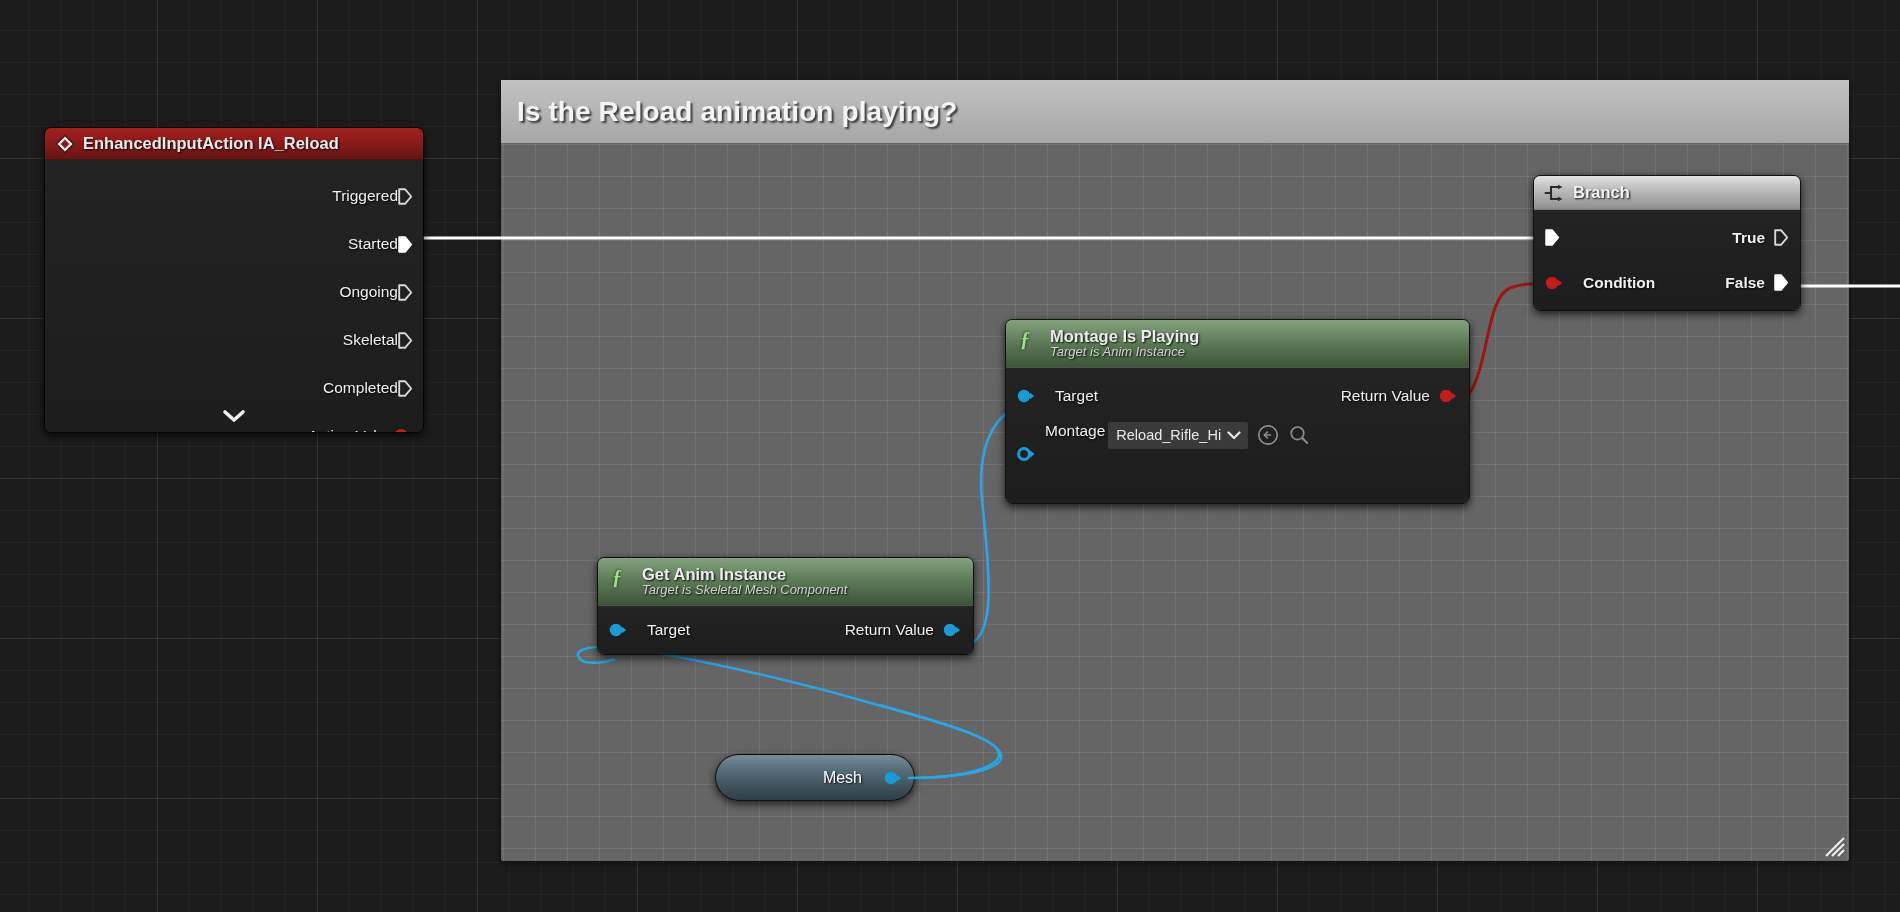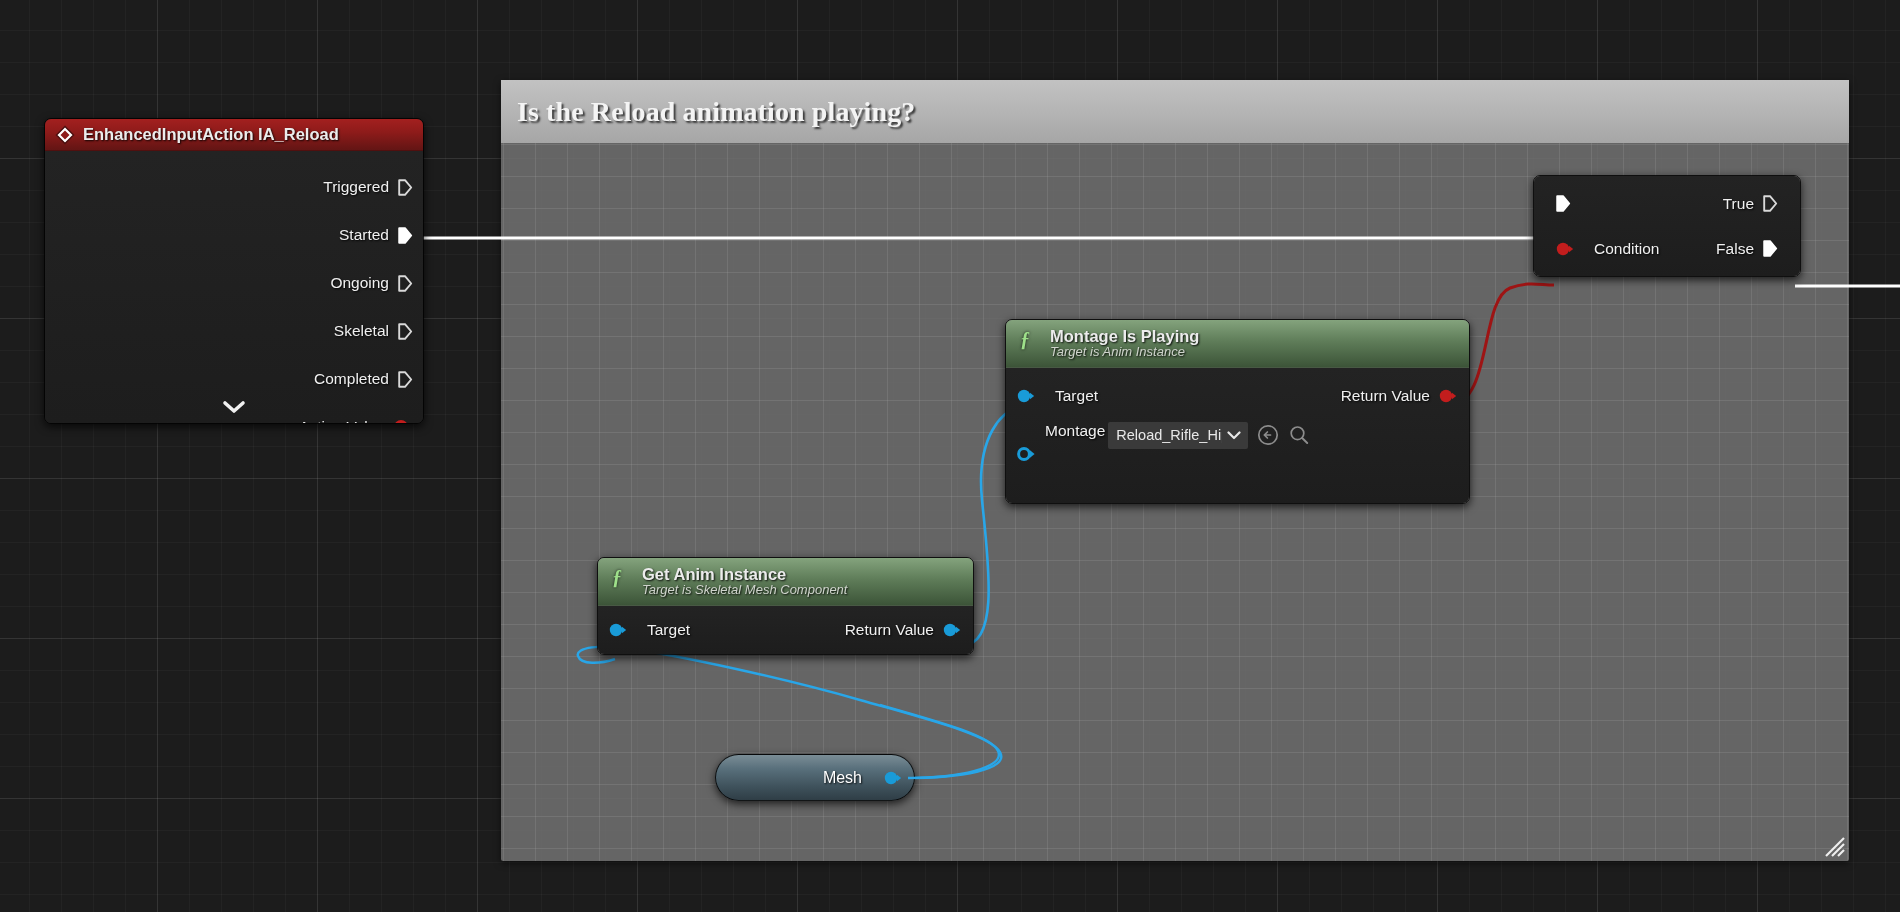--- a/index.html
+++ b/index.html
@@ -39,21 +39,20 @@
     width: 1348px;
     height: 781px;
     background-color: rgba(112,112,112,0.88);
     background-image:
       linear-gradient(to right, rgba(255,255,255,0.085) 1px, transparent 1px),
       linear-gradient(to bottom, rgba(255,255,255,0.085) 1px, transparent 1px);
     background-size: 32px 32px;
     background-position: 2px 0px;
     border-radius: 2px;
     box-shadow: 0 2px 7px rgba(0,0,0,0.55);
-    font-family: Liberation Serif, serif;
   }
   .comment-header {
     position: absolute;
     left: 0; top: 0;
     width: 100%;
     height: 63px;
     background: linear-gradient(to bottom, #c2c2c2 0%, #b4b4b4 52%, #a6a6a6 100%);
     display: flex;
     align-items: center;
     padding-left: 16px;
@@ -146,41 +145,40 @@
   .data-pin {
     width: 19px; height: 14px;
     position: relative;
     flex: none;
   }
   .data-pin svg { display:block; }
 
   
   #node-input-action {
     left: 44px;
-    top: 118px;
+    top: 127px;
     width: 380px;
   }
   #node-input-action .node-header {
     background: linear-gradient(to bottom, #a3201f 0%, #8e1b1a 42%, #631514 100%);
     height: 32px;
     padding: 0 12px 0 10px;
     border-bottom: 1px solid rgba(0,0,0,0.5);
   }
   .event-diamond {
     width: 20px; height: 20px; flex: none;
   }
   #node-input-action .node-body {
     padding: 12px 0 0 0;
     height: 272px;
     position: relative;
   }
   #node-input-action .pin-row {
     justify-content: flex-end;
     padding-right: 10px;
-    gap: 9px;
     height: 48px;
   }
   .collapse-arrow {
     position: absolute;
     left: 0; right: 0;
     bottom: 8px;
     display: flex;
     justify-content: center;
   }
 
@@ -201,21 +199,22 @@
   #node-branch .node-body {
     height: 100px;
     position: relative;
     padding: 5px 0;
   }
   .branch-row {
     display: flex;
     align-items: center;
     justify-content: space-between;
     height: 45px;
-    padding: 0 22px;
+    padding: 0 11px;
+    font-weight: bold;
   }
   .branch-left { display:flex; align-items:center; gap:19px; }
   .branch-right { display:flex; align-items:center; gap:9px; }
 
   
   .fn-node .node-header {
     background: linear-gradient(to bottom, #84a37d 0%, #5f7d59 45%, #3c5438 100%);
     flex-direction: column;
     align-items: flex-start;
     gap: 0;
@@ -428,20 +427,32 @@
 
       <div class="collapse-arrow">
         <svg width="26" height="16" viewBox="0 0 26 16">
           <path d="M4 4 L13 12 L22 4" fill="none" stroke="#f0f0f0" stroke-width="3.6" stroke-linecap="round" stroke-linejoin="round"></path>
         </svg>
       </div>
     </div>
   </div>
 
   <div class="node" id="node-branch">
+    <div class="node-header">
+      <svg width="20" height="18" viewBox="0 0 20 18">
+        <g stroke="#2a2a2a" stroke-width="2" fill="none" stroke-linecap="round">
+          <path d="M1.5 9 H7"></path>
+          <path d="M7 9 V3 H15"></path>
+          <path d="M7 9 V15 H15"></path>
+        </g>
+        <path d="M14 0.8 L18.5 3 L14 5.2 Z" fill="#2a2a2a"></path>
+        <path d="M14 12.8 L18.5 15 L14 17.2 Z" fill="#2a2a2a"></path>
+      </svg>
+      <span class="node-title">Branch</span>
+    </div>
     <div class="node-body">
 
       <div class="branch-row">
         <span class="branch-left">
           <span class="exec-pin">
             <svg width="15" height="17" viewBox="0 0 15 17">
               <path d="M1.2 1.2 H7 L13.2 8.5 L7 15.8 H1.2 Z" fill="#ffffff" stroke="#ffffff" stroke-width="1.9" stroke-linejoin="round"></path>
             </svg>
           </span>
         </span>

